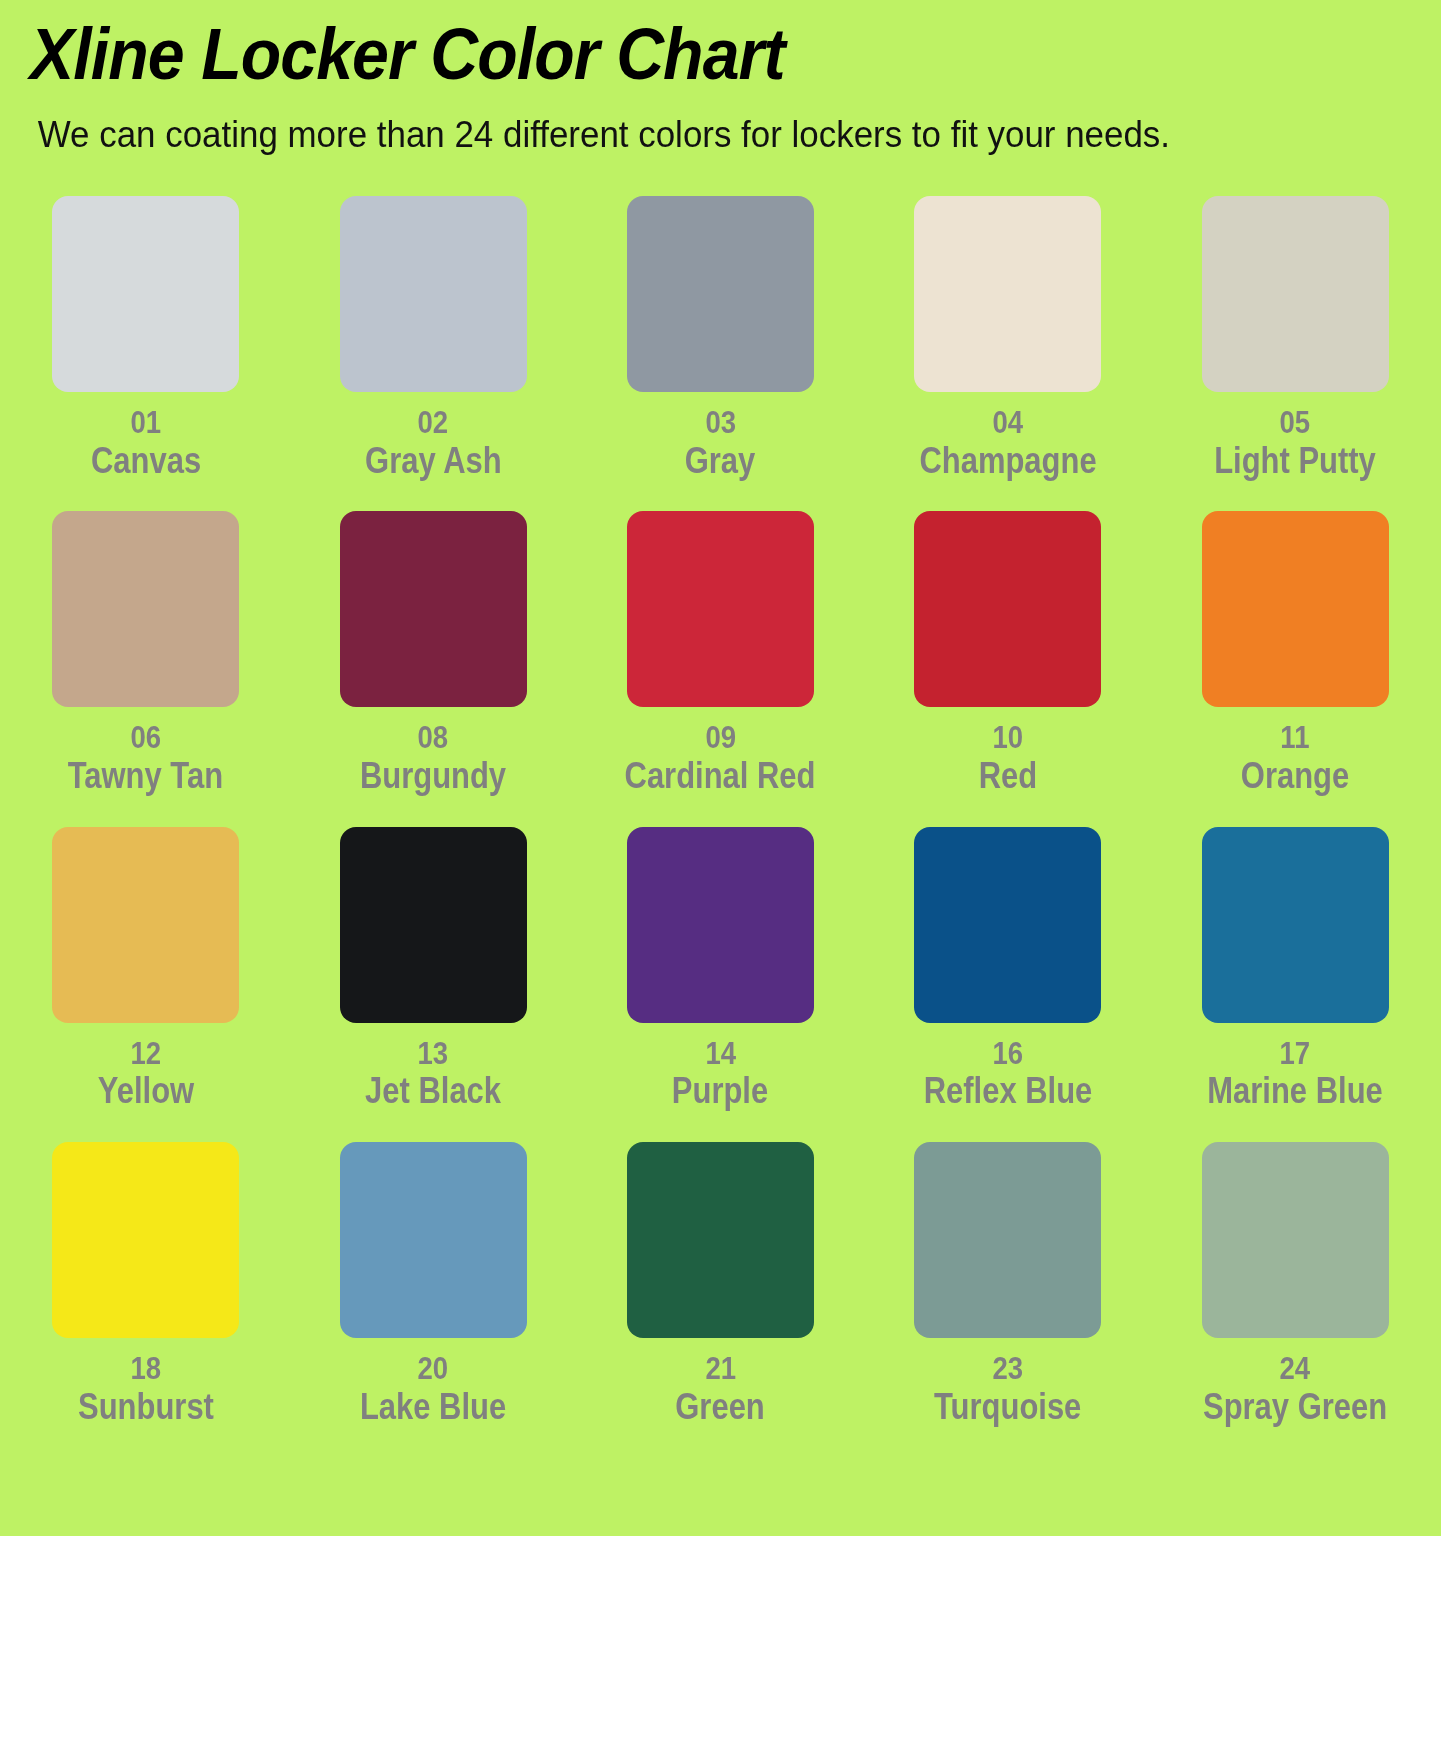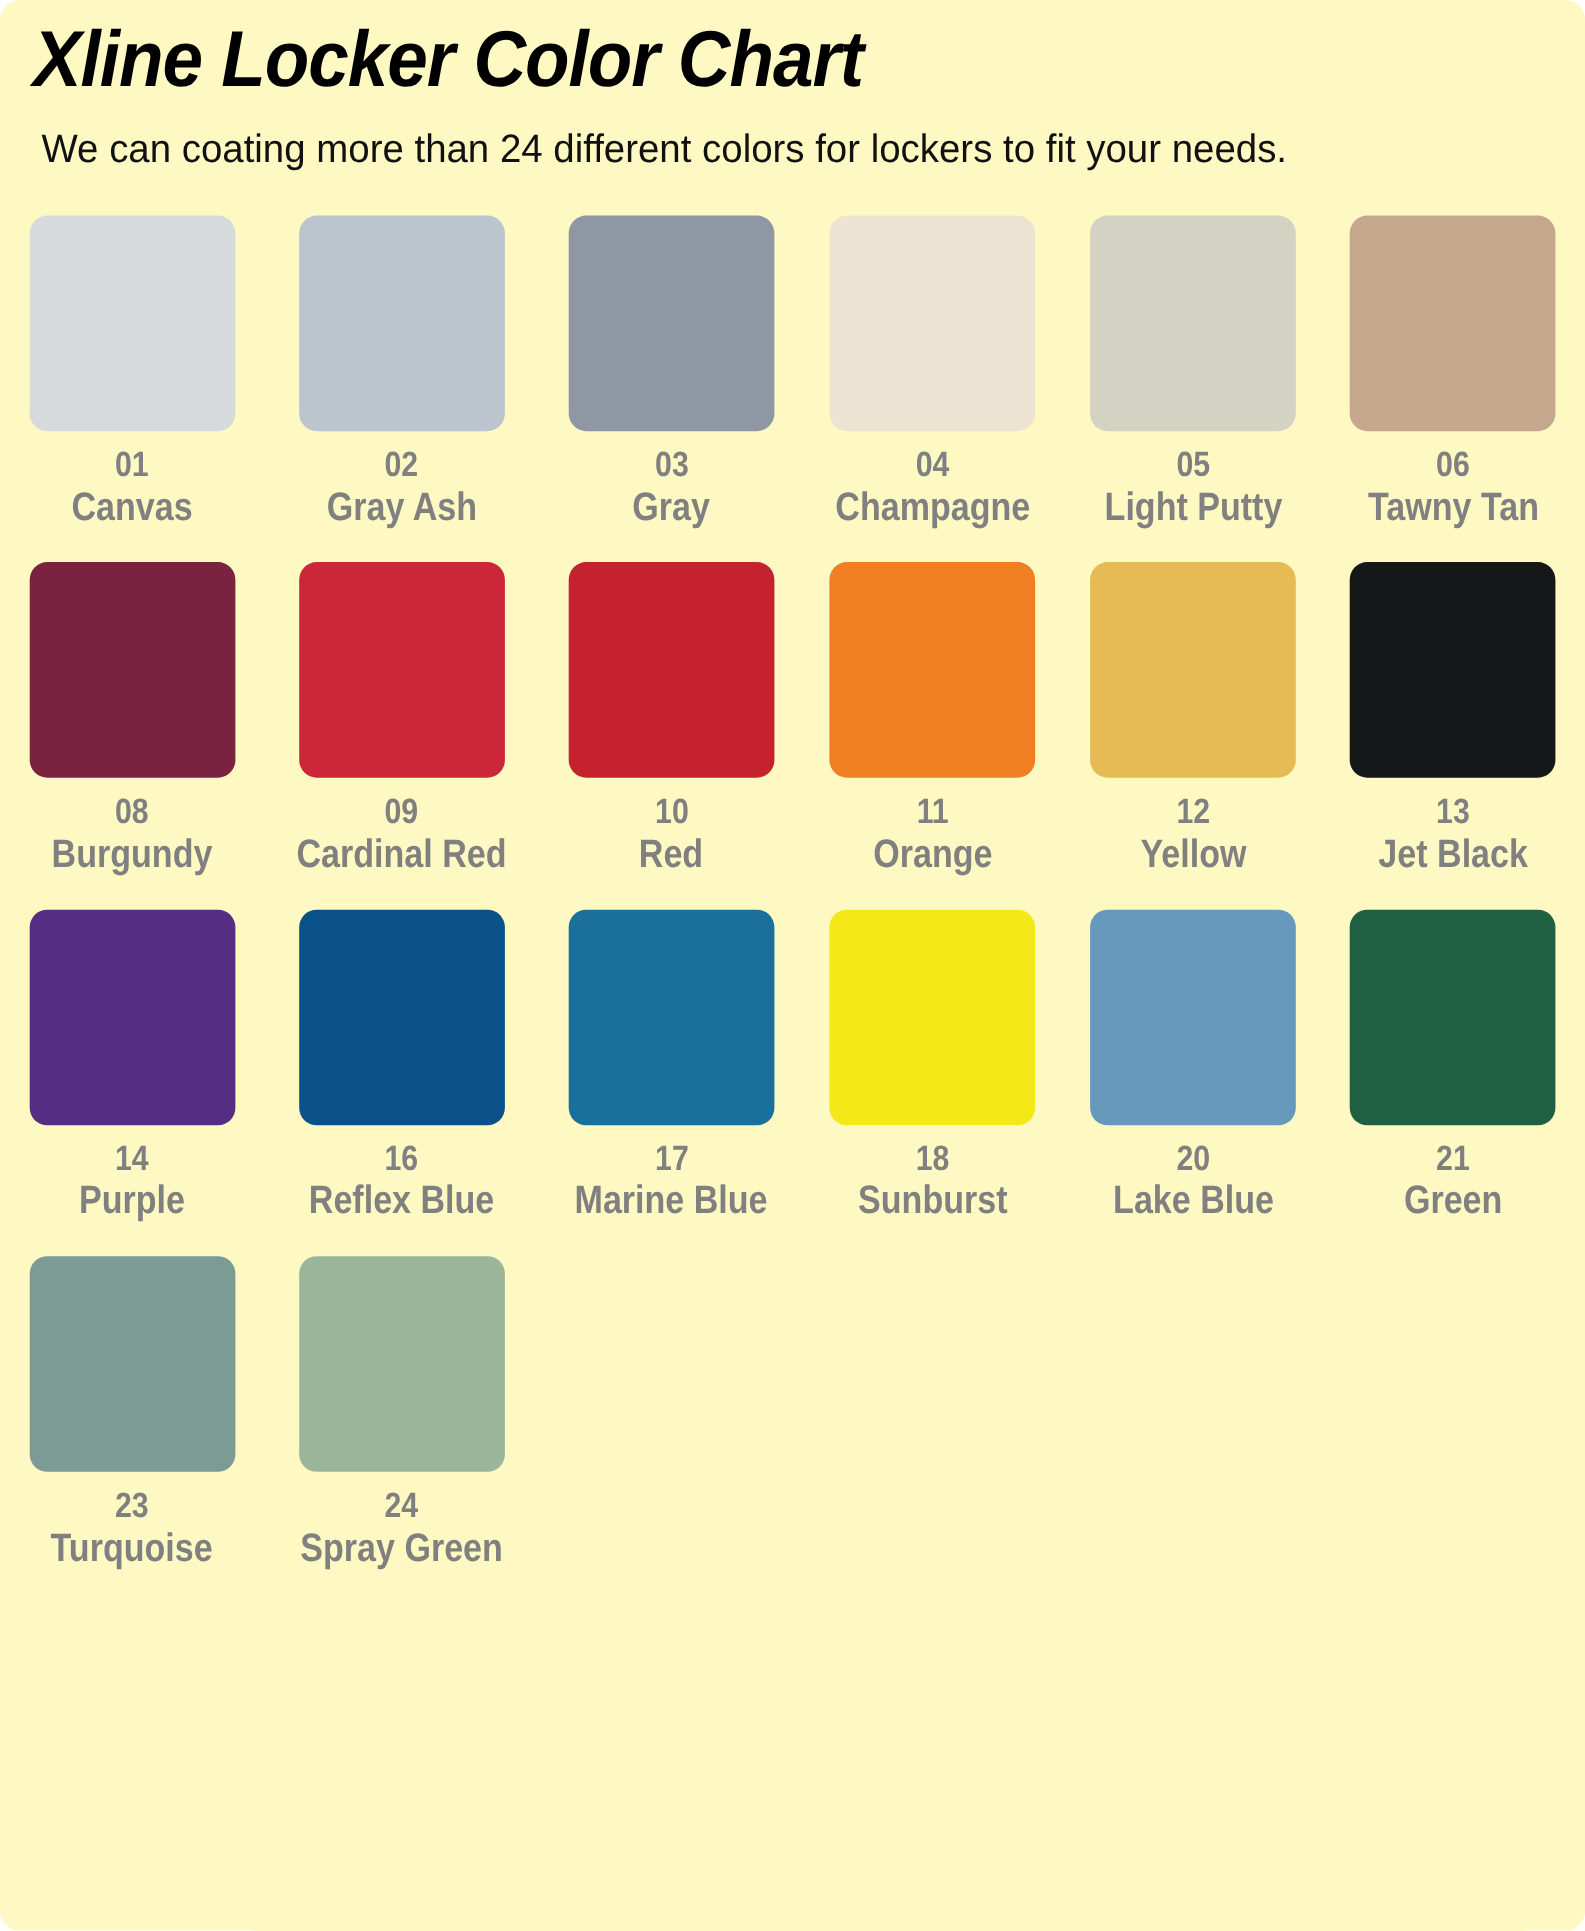--- a/index.html
+++ b/index.html
@@ -8,25 +8,24 @@
     background: #ffffff;
   }
   body {
     width: 1441px;
     height: 1755px;
     font-family: "Liberation Sans", sans-serif;
     overflow: hidden;
   }
   .page {
     width: 1441px;
-    height: 1755px;
+    height: 1536px;
     position: relative;
-    background: #fef9c3;
+    background: #bef264;
     box-sizing: border-box;
-    border-radius: 18px;
   }
   .header {
     padding: 0 0 0 30px;
   }
   .chart-title {
     font-family: "Liberation Sans", sans-serif;
     font-weight: bold;
     font-style: italic;
     font-size: 72px;
     line-height: 1.0;
@@ -46,21 +45,21 @@
     margin: 0;
     padding-top: 24px;
     padding-left: 8px;
     transform: scaleX(0.97);
     transform-origin: left center;
     white-space: nowrap;
   }
   .swatch-grid {
     margin-top: 40px;
     display: grid;
-    grid-template-columns: repeat(6, 1fr);
+    grid-template-columns: repeat(5, 1fr);
     grid-auto-rows: auto;
     column-gap: 25px;
     row-gap: 18px;
     padding: 0 18px;
     box-sizing: border-box;
     gap: 32px;
   }
   .swatch-cell {
     display: flex;
     flex-direction: column;

